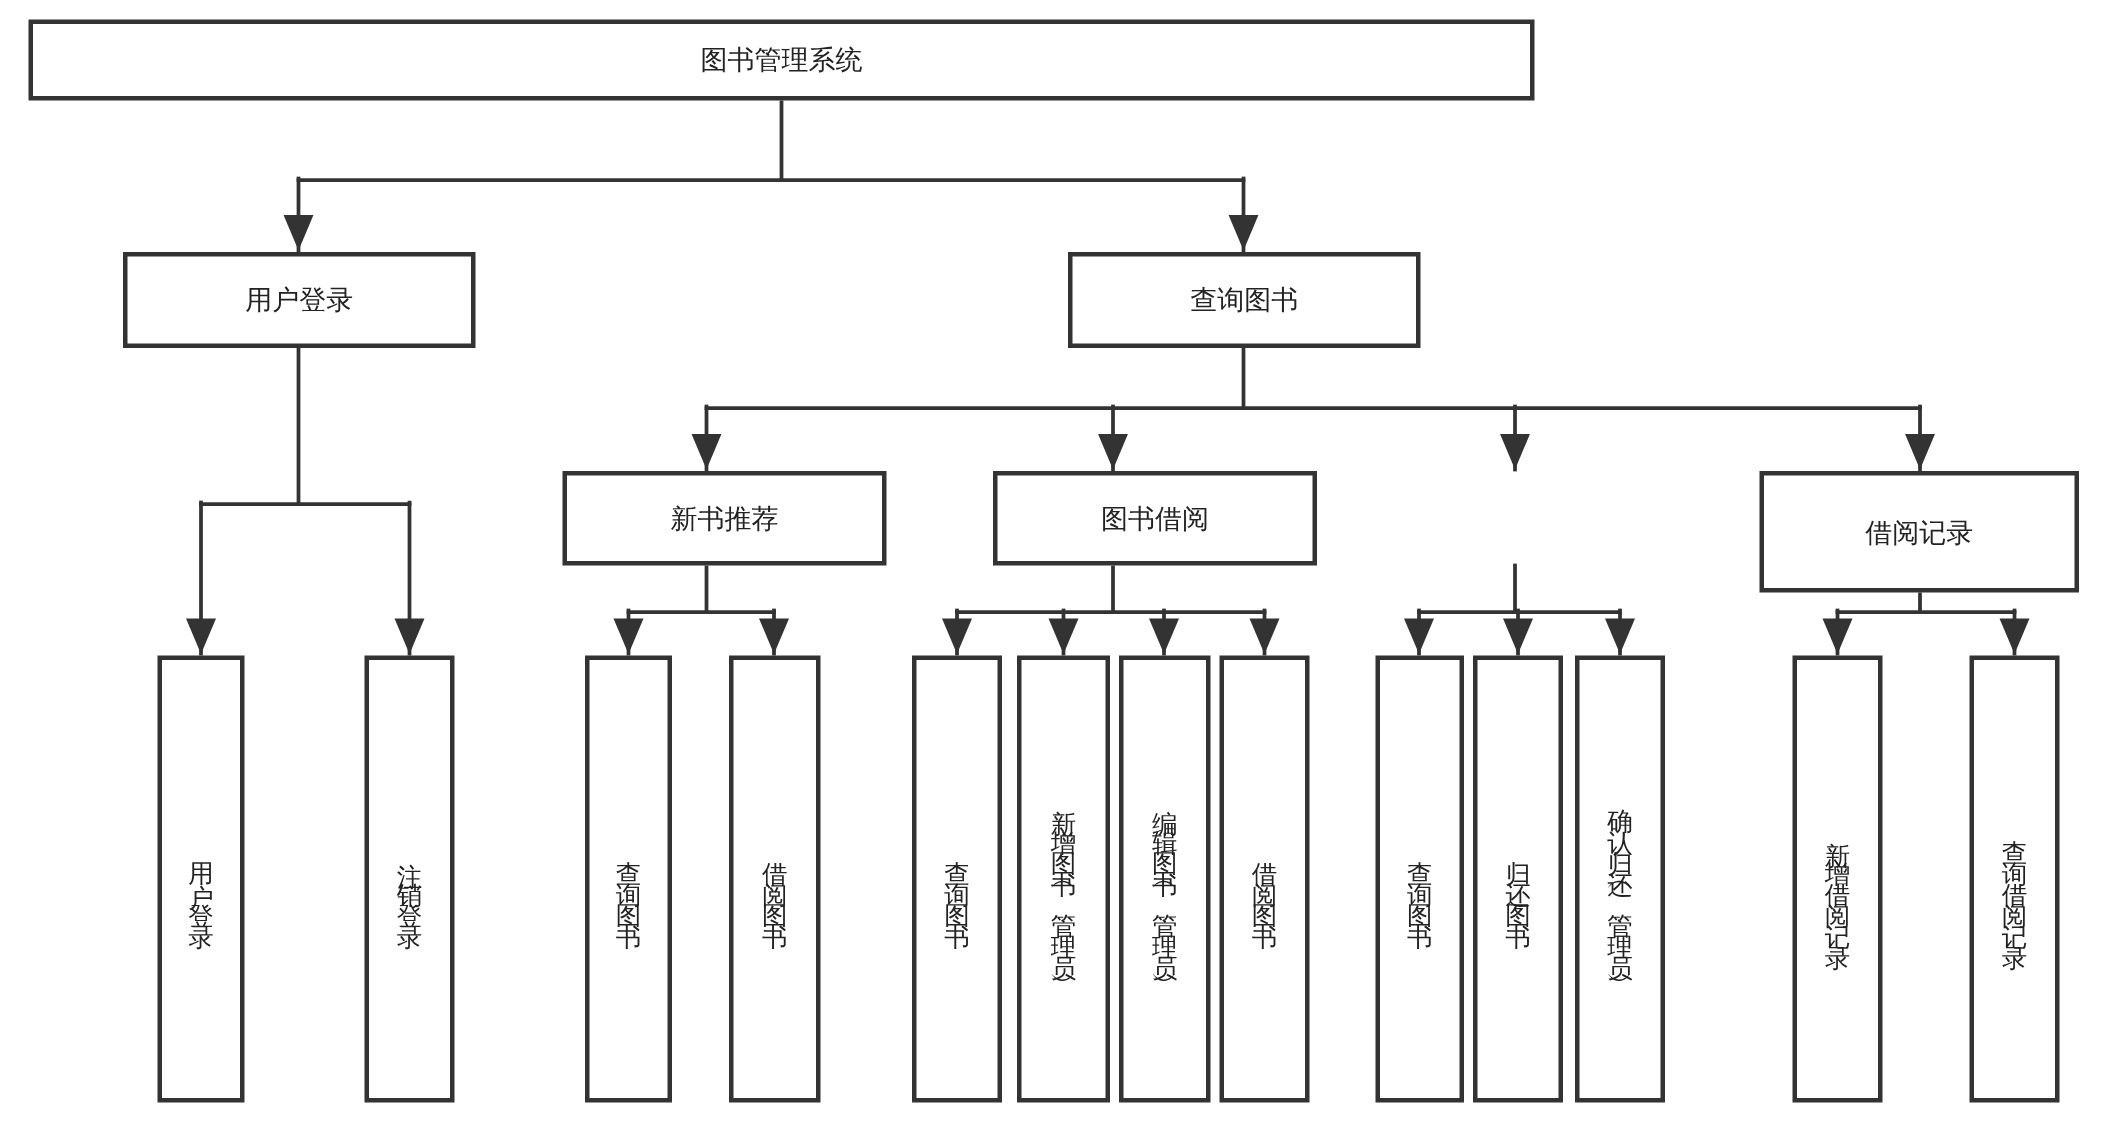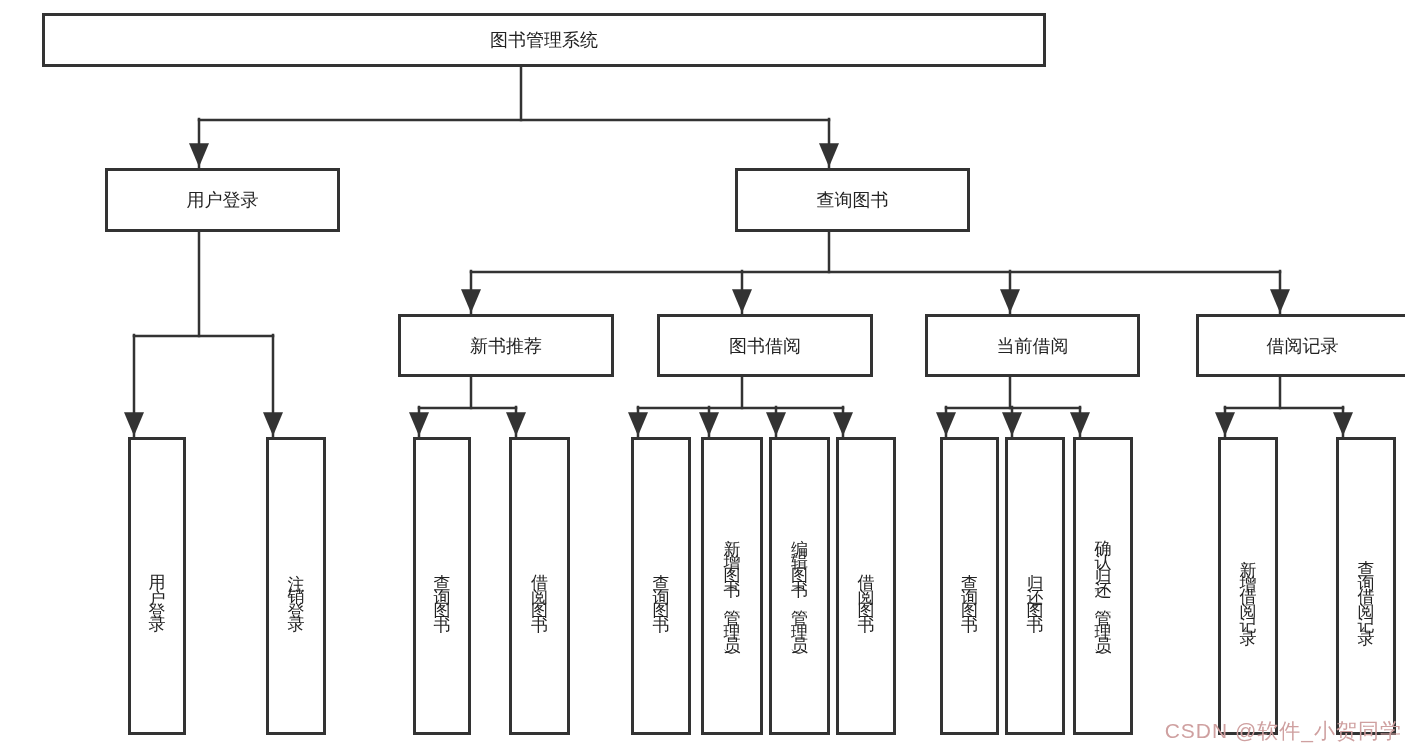--- a/index.html
+++ b/index.html
@@ -8,21 +8,21 @@
     position:relative; width:1405px; height:747px; background:#ffffff;
     font-family:"Liberation Sans","DejaVu Sans",sans-serif; overflow:hidden;
   }
   #wires { position:absolute; left:0; top:0; }
   #wires path, #wires line { stroke:var(--line,#333); stroke-width:2.5; fill:none; stroke-linecap:square; }
   #wires marker path { fill:var(--line,#333); stroke:none; }
   .box {
     position:absolute; box-sizing:border-box; background:#ffffff;
     border:3px solid var(--box-border,#333);
     display:flex; align-items:center; justify-content:center;
-    font-size:18px; color:#222; white-space:nowrap;margin-left:23px;
+    font-size:18px; color:#222; white-space:nowrap;
   }
   .box.v {
     writing-mode:vertical-rl; text-orientation:mixed;
     font-size:17px; letter-spacing:14px; line-height:1;
     padding-top:6px;
   }
   #watermark {
     position:absolute; right:3px; bottom:2px;
     font-size:21px; color:var(--watermark,#cfa0a0); letter-spacing:1px;
   }
@@ -79,36 +79,34 @@
     <line x1="1225" y1="407" x2="1225" y2="436" marker-end="url(#ah)"></line>
     <line x1="1343" y1="407" x2="1343" y2="436" marker-end="url(#ah)"></line>
   </svg>
 
   <div class="box" style="left:19px;top:13px;width:1004px;height:54px">图书管理系统</div>
 
   <div class="box" style="left:82px;top:168px;width:235px;height:64px">用户登录</div>
   <div class="box" style="left:712px;top:168px;width:235px;height:64px">查询图书</div>
 
   <div class="box" style="left:375px;top:314px;width:216px;height:63px">新书推荐</div>
-  <div class="box" style="left:634px;top:314px;width:216px;height:63px">图书借阅</div>
-  <div class="box" style="left:902px;top:314px;width:215px;height:63px">当前借阅</div>
-  <div class="box" style="left:1173px;top:314px;width:213px;height:63px">借阅记录</div>
+  <div class="box" style="left:662px;top:314px;width:216px;height:63px">图书借阅</div>
+  <div class="box" style="left:1173px;top:314px;width:213px;height:81px">借阅记录</div>
 
   <div class="box v" style="left:105px;top:437px;width:58px;height:298px">用户登录</div>
   <div class="box v" style="left:243px;top:437px;width:60px;height:298px">注销登录</div>
 
   <div class="box v" style="left:390px;top:437px;width:58px;height:298px">查询图书</div>
   <div class="box v" style="left:486px;top:437px;width:61px;height:298px">借阅图书</div>
 
   <div class="box v" style="left:608px;top:437px;width:60px;height:298px">查询图书</div>
   <div class="box v" style="left:678px;top:437px;width:62px;height:298px">新增图书（管理员）</div>
   <div class="box v" style="left:746px;top:437px;width:61px;height:298px">编辑图书（管理员）</div>
   <div class="box v" style="left:813px;top:437px;width:60px;height:298px">借阅图书</div>
 
   <div class="box v" style="left:917px;top:437px;width:59px;height:298px">查询图书</div>
   <div class="box v" style="left:982px;top:437px;width:60px;height:298px">归还图书</div>
   <div class="box v" style="left:1050px;top:437px;width:60px;height:298px">确认归还（管理员）</div>
 
   <div class="box v" style="left:1195px;top:437px;width:60px;height:298px">新增借阅记录</div>
   <div class="box v" style="left:1313px;top:437px;width:60px;height:298px">查询借阅记录</div>
 
-  <div id="watermark">CSDN @软件_小贺同学</div>
 </div>
 
 </body></html>

